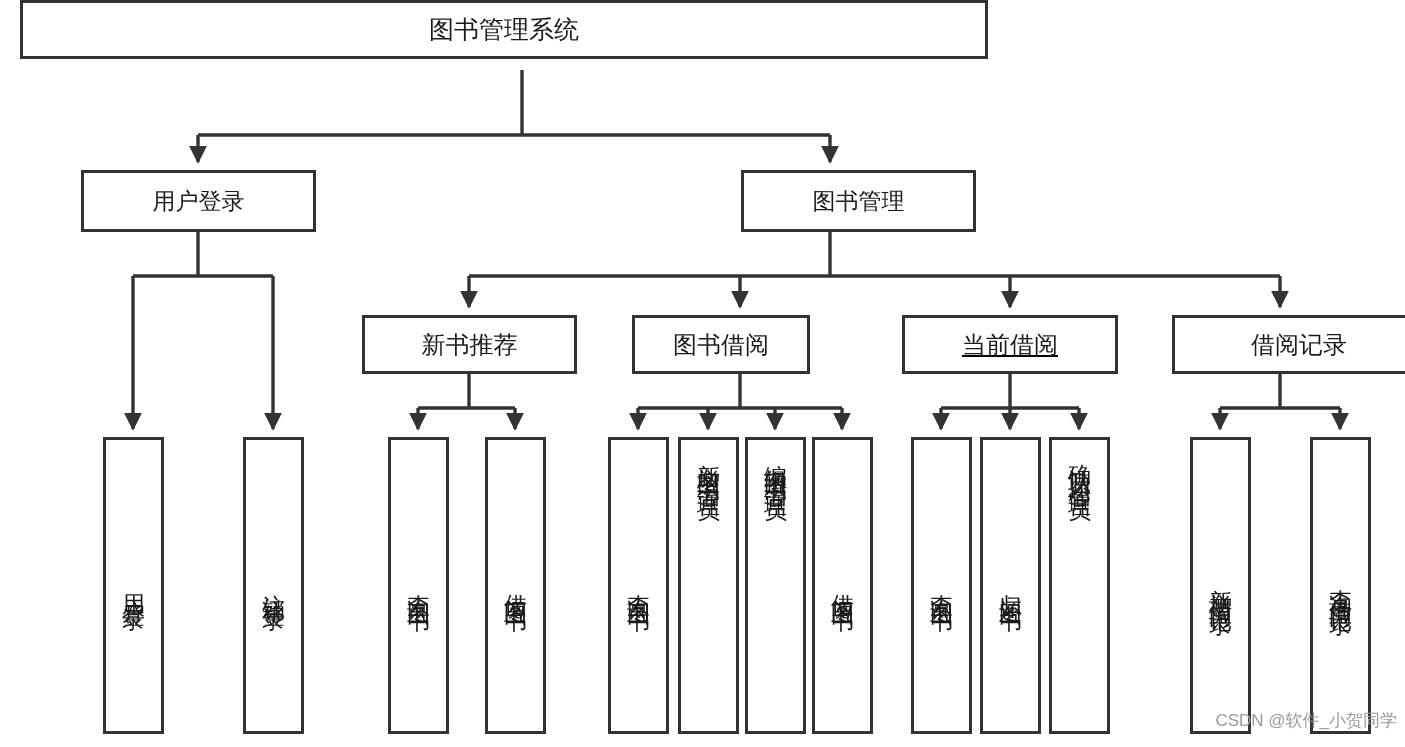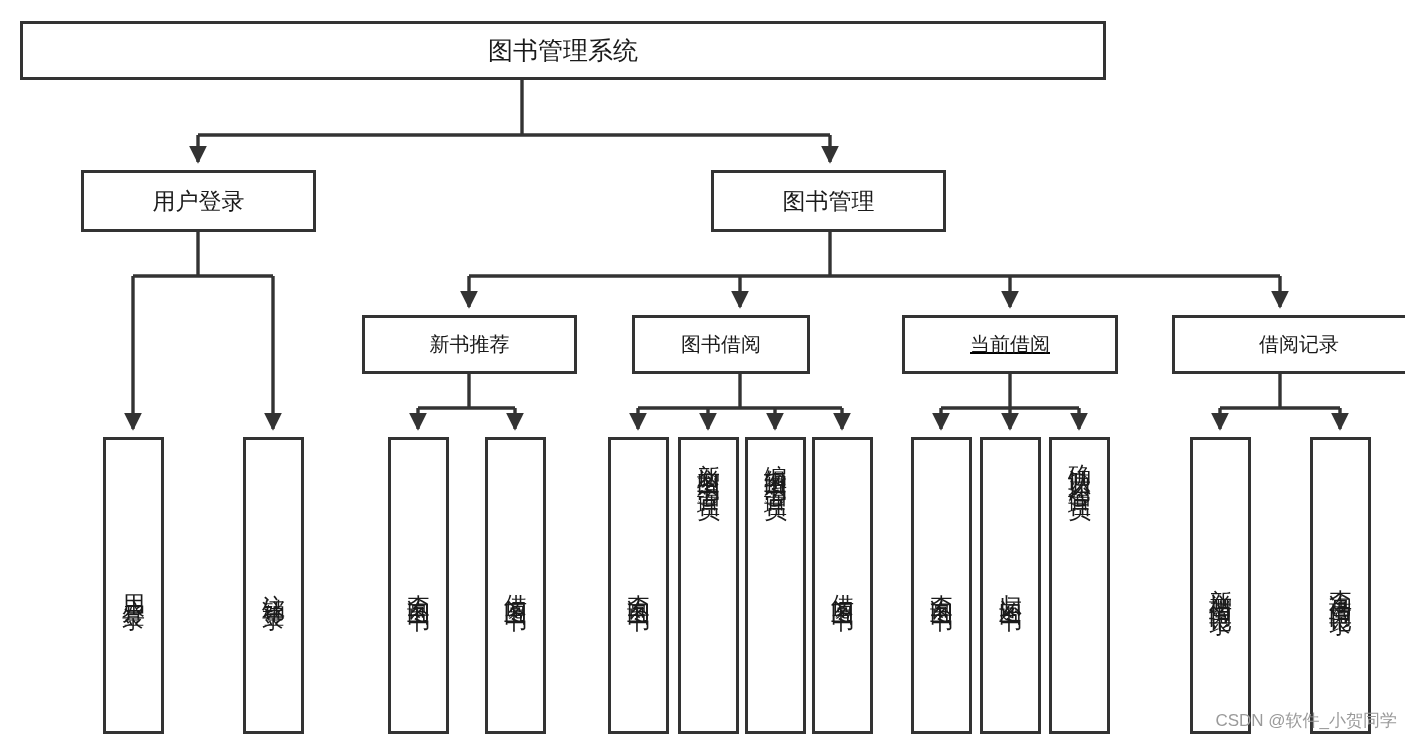--- a/index.html
+++ b/index.html
@@ -36,21 +36,21 @@
     z-index: 2;
   }
   .node-label {
     color: #1a1a1a;
     text-align: center;
     line-height: 1.15;
     white-space: nowrap;
   }
   .node.root .node-label { font-size: 25px; }
   .node.l2 .node-label   { font-size: 23px; }
-  .node.l3 .node-label   { font-size: 20px; }
+  .node.l3 .node-label   { font-size: 24px; }
 
   .node.leaf {
     border-width: 3px;
     align-items: flex-start;
     justify-content: center;
     padding-top: 6px;
   }
   .node.leaf .node-label {
     writing-mode: vertical-rl;
     text-orientation: upright;
@@ -122,28 +122,28 @@
       <path d="M 1010 408 L 1010 429" marker-end="url(#arrow)"></path>
       <path d="M 1079 408 L 1079 429" marker-end="url(#arrow)"></path>
 
       <path d="M 1280 374 L 1280 408"></path>
       <path d="M 1220 408 L 1340 408"></path>
       <path d="M 1220 408 L 1220 429" marker-end="url(#arrow)"></path>
       <path d="M 1340 408 L 1340 429" marker-end="url(#arrow)"></path>
     </g>
   </svg>
 
-  <div class="node root" style="left:20px; top:21px; width:1086px; height:59px;">
+  <div class="node root" style="left:20px; top:0; width:968px; height:59px;">
     <span class="node-label">图书管理系统</span>
   </div>
 
   <div class="node l2" style="left:81px; top:170px; width:235px; height:62px;">
     <span class="node-label">用户登录</span>
   </div>
-  <div class="node l2" style="left:711px; top:170px; width:235px; height:62px;justify-content:center;">
+  <div class="node l2" style="left:741px; top:170px; width:235px; height:62px;justify-content:center;">
     <span class="node-label">图书管理</span>
   </div>
 
   <div class="node l3" style="left:362px; top:315px; width:215px; height:59px;">
     <span class="node-label">新书推荐</span>
   </div>
   <div class="node l3" style="left:632px; top:315px; width:178px; height:59px;">
     <span class="node-label">图书借阅</span>
   </div>
   <div class="node l3" style="left:902px; top:315px; width:216px; height:59px;text-decoration:underline;">

